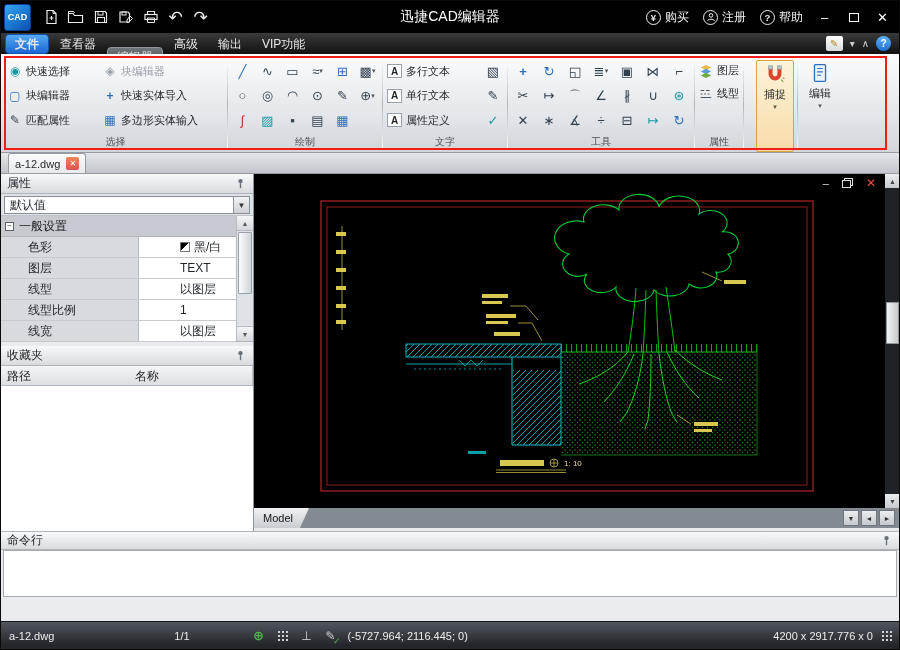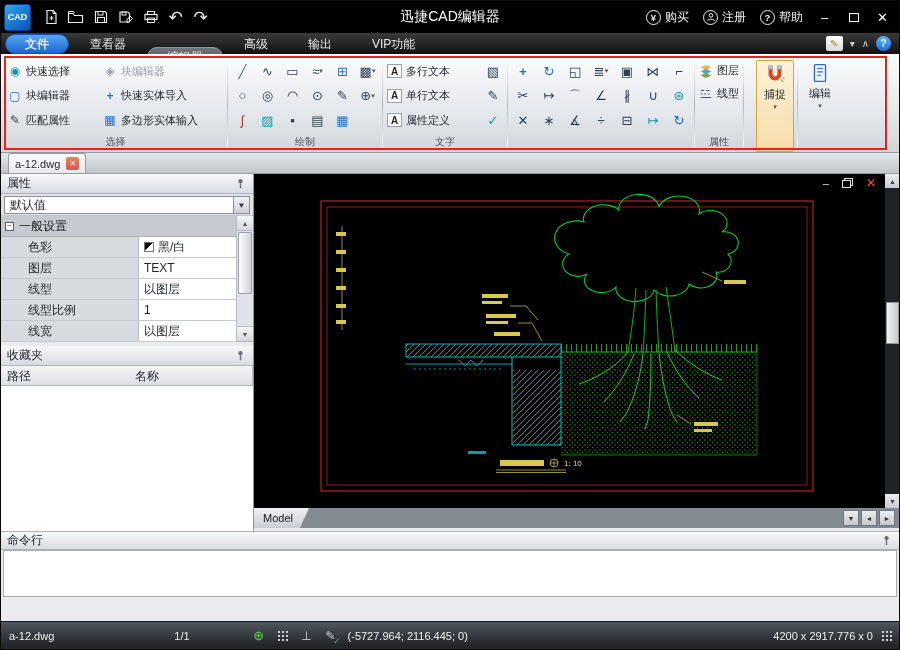--- a/index.html
+++ b/index.html
@@ -14,21 +14,21 @@
   .tb-glyph{font-size:17px;color:#ececec;line-height:1;}
   .tb-title{position:absolute;left:250px;right:250px;text-align:center;font-size:14px;color:#fff;pointer-events:none;}
   .tb-right{margin-left:auto;display:flex;align-items:center;gap:2px;padding-right:3px;}
   .tb-badge{display:flex;align-items:center;gap:4px;padding:0 6px;font-size:12px;}
   .circle-ic{width:15px;height:15px;border:1.4px solid #f0f0f0;border-radius:50%;display:flex;align-items:center;justify-content:center;font-size:9.5px;font-weight:bold;color:#f0f0f0;}
   .win-btn{width:27px;height:24px;display:flex;align-items:center;justify-content:center;font-size:13px;color:#fff;}
   .max-box{width:10px;height:9px;border:1.5px solid #fff;}
 
   
   .menubar{position:absolute;top:32px;left:0;right:0;height:21px;background:linear-gradient(#3a3a3a,#111);display:flex;align-items:center;font-size:12px;color:#e8e8e8;padding-left:3px;}
-  .menu-item{padding:1px 19px;margin:0 1px;border-radius:10px;line-height:16px;white-space:nowrap;}
+  .menu-item{padding:1px 9px;margin:0 1px;border-radius:4px;line-height:16px;white-space:nowrap;}
   .mi-file{background:linear-gradient(#55a9f1,#1b66d3);border:1px solid #1253ae;font-weight:bold;}
   .mi-active{background:linear-gradient(#70767d,#42464c);border:1px solid #90969c;margin-top:26px;}
   .menu-right{margin-left:auto;display:flex;align-items:center;gap:7px;padding-right:8px;}
   .mr-annot{width:17px;height:15px;background:linear-gradient(#fefefe,#d8dadd);border-radius:2px;display:flex;align-items:center;justify-content:center;font-size:10px;color:#b08a28;}
   .mr-caret{color:#cfcfcf;font-size:10px;}
   .mr-help{width:15px;height:15px;border-radius:50%;background:linear-gradient(#5fb2f5,#1f6fd8);color:#fff;font-size:10px;font-weight:bold;display:flex;align-items:center;justify-content:center;}
 
   
   .ribbon{position:absolute;top:53px;left:0;right:0;height:99px;background:linear-gradient(#fbfcfd,#e4e7eb 60%,#d2d6db);border-bottom:1px solid #969ba2;display:flex;align-items:stretch;padding:3px 2px 0 5px;}
   .rb-annotation{position:absolute;left:3px;top:2px;width:883px;height:94px;border:2px solid #f01e14;pointer-events:none;z-index:30;}
@@ -59,21 +59,21 @@
   .left-panel{position:absolute;left:0;top:173px;width:253px;height:357px;background:#e9ebee;border-right:1px solid #8f949b;display:flex;flex-direction:column;}
   .panel-header{height:20px;background:linear-gradient(#f8f9fa,#d8dbe0);border-bottom:1px solid #b0b4ba;display:flex;align-items:center;padding:0 6px;font-size:12px;color:#1f2328;flex:0 0 auto;}
   .pin-btn{margin-left:auto;width:14px;height:14px;display:flex;align-items:center;justify-content:center;}
   .combo-row{height:22px;padding:2px 3px;background:#dfe2e6;border-bottom:1px solid #c0c4ca;flex:0 0 auto;}
   .combo{height:18px;background:#fff;border:1px solid #8a9098;display:flex;align-items:center;font-size:12px;padding-left:5px;color:#1f2328;}
   .combo-arrow{margin-left:auto;width:16px;height:16px;background:linear-gradient(#f2f3f5,#cdd1d7);border-left:1px solid #8a9098;display:flex;align-items:center;justify-content:center;font-size:8px;color:#333;}
   .prop-grid{position:relative;height:126px;flex:0 0 auto;border-bottom:1px solid #b0b4ba;background:#fff;}
   .grid-inner{position:absolute;left:0;top:0;right:17px;bottom:0;}
   .p-section{height:21px;background:#c7cbd1;border-bottom:1px solid #b0b4ba;display:flex;align-items:center;gap:5px;padding-left:4px;font-size:12px;color:#14171a;}
   .expand-box{width:9px;height:9px;border:1px solid #5a6066;background:#fff;display:flex;align-items:center;justify-content:center;font-size:8px;line-height:1;color:#333;}
-  .p-row{height:21px;display:flex;border-bottom:1px solid #c6cacf;font-size:12px;}
+  .p-row{height:21px;display:flex;border-bottom:1px solid #c6cacf;font-size:12px;gap:36px;}
   .p-label{width:138px;background:#d7dadf;border-right:1px solid #b8bcc2;display:flex;align-items:center;padding-left:27px;color:#1f2328;}
   .p-value{flex:1;background:#fff;display:flex;align-items:center;gap:4px;padding-left:5px;color:#1f2328;}
   .swatch-bw{width:10px;height:10px;border:1px solid #777;background:linear-gradient(135deg,#000 50%,#fff 50%);flex:0 0 auto;}
   .grid-sb{position:absolute;right:0;top:0;bottom:0;width:17px;background:#dfe2e6;border-left:1px solid #b8bcc2;}
   .sb-arrow{height:15px;display:flex;align-items:center;justify-content:center;font-size:7px;color:#555;background:linear-gradient(#f4f5f7,#d4d7dc);border-bottom:1px solid #b8bcc2;}
   .sb-arrow.bottom{position:absolute;left:0;right:0;bottom:0;border-top:1px solid #b8bcc2;border-bottom:none;}
   .sb-thumb-g{position:absolute;left:1px;right:1px;top:16px;height:62px;background:linear-gradient(90deg,#fdfdfe,#cfd3d8);border:1px solid #9aa0a8;border-radius:1px;}
   .panel-gap{height:4px;flex:0 0 auto;background:#e9ebee;}
   .fav-cols{display:flex;height:20px;background:linear-gradient(#f4f5f7,#dcdfe3);border-bottom:1px solid #b0b4ba;font-size:12px;color:#1f2328;flex:0 0 auto;}
   .fav-col{padding:2px 6px;border-right:1px solid #c0c4ca;}
@@ -325,20 +325,21 @@
         <span class="gi c-dark">∪</span>
         <span class="gi c-teal">⊛</span>
         <span class="gi c-dark">✕</span>
         <span class="gi c-dark">∗</span>
         <span class="gi c-dark">∡</span>
         <span class="gi c-dark">÷</span>
         <span class="gi c-dark">⊟</span>
         <span class="gi c-teal">↦</span>
         <span class="gi c-blue">↻</span>
       </div>
+      <div class="rb-label">工具</div>
     </div>
     <div class="rb-sep"></div>
 
     <div class="rb-group">
       <div class="props-rows">
         <div class="rb-sbtn">
           <span class="mi">
             <svg width="14" height="14" viewBox="0 0 16 16">
                 <path d="M8 1 14 4 8 7 2 4z" fill="#e8b84b"></path>
                 <path d="M8 5.5 14 8.5 8 11.5 2 8.5z" fill="#5b9bd5"></path>

